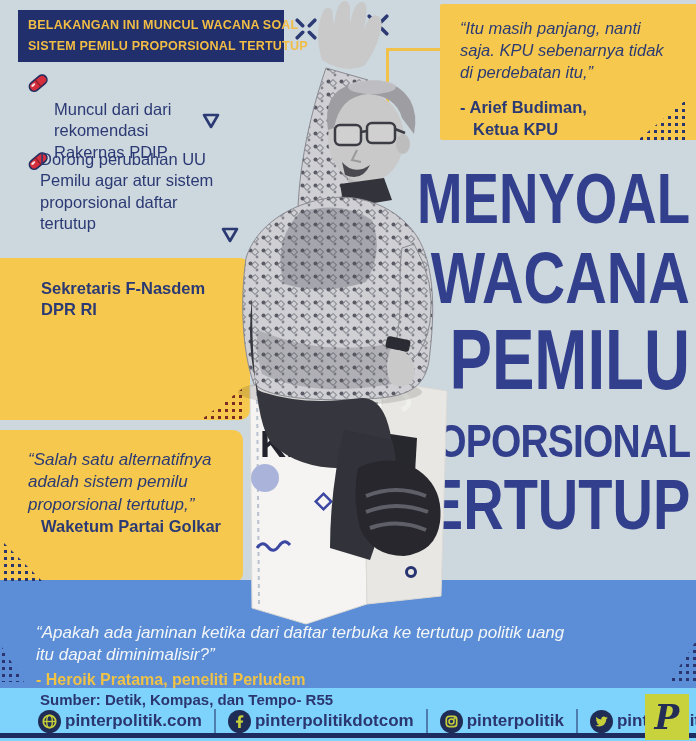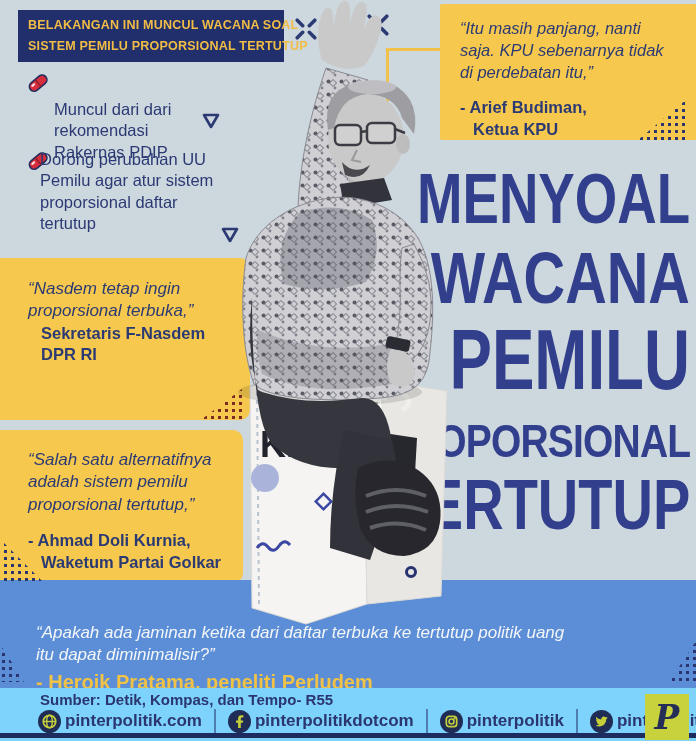--- a/index.html
+++ b/index.html
@@ -55,21 +55,21 @@
   .tl0{top:164px;font-size:70px;transform:scaleX(.78);}
   .tl1{top:242px;font-size:72px;transform:scaleX(.80);}
   .tl2{top:316px;font-size:86px;transform:scaleX(.74);}
   .tl3{top:417px;font-size:47px;transform:scaleX(.83);letter-spacing:-1px;}
   .tl4{top:470px;font-size:70px;transform:scaleX(.80);}
 
   
   .band{position:absolute;left:0;top:580px;width:696px;height:108px;background:#5b8ed6;
         text-align:left;box-sizing:border-box;padding:42px 30px 0 36px;}
   .band .bq{color:#f4f6f8;font-style:italic;font-size:17px;line-height:1.3;font-weight:500;}
-  .band .battr{color:#f0c245;font-weight:700;font-size:20px;margin-top:5px;}
+  .band .battr{color:#f0c245;font-weight:700;font-size:16px;margin-top:5px;}
 
   
   .footer{position:absolute;left:0;top:688px;width:696px;height:53px;background:#7dd3fc;}
   .source{position:absolute;left:40px;top:3px;color:#2b3670;font-weight:700;font-size:15px;}
   .social-row{position:absolute;left:38px;top:21px;display:flex;align-items:center;gap:12px;}
   .social{display:flex;align-items:center;gap:4px;color:#2b3670;font-weight:700;font-size:17px;}
   .sep{width:2px;height:24px;background:#2b3670;opacity:.55;}
   .bottom-strip{position:absolute;left:0;top:733px;width:696px;height:5px;background:#1e2b5e;}
   .plogo{position:absolute;right:7px;top:694px;width:44px;height:46px;background:#c8d23c;z-index:45;
          display:flex;align-items:center;justify-content:center;
@@ -130,32 +130,29 @@
 tertutup</div>
 
   <svg class="tri tri1" viewBox="0 0 18 16">
     <polygon points="2,2 16,2 9,14" fill="none" stroke="#2c3a74" stroke-width="2.6" stroke-linejoin="round"></polygon>
   </svg>
   <svg class="tri tri2" viewBox="0 0 18 16">
     <polygon points="2,2 16,2 9,14" fill="none" stroke="#2c3a74" stroke-width="2.6" stroke-linejoin="round"></polygon>
   </svg>
 
   <div class="card card-nasdem z5">
-    <div class="q pre">“Nasdem tetap ingin
-proporsional terbuka,”</div>
     <div class="role pre">Sekretaris F-Nasdem
 DPR RI</div>
   </div>
   <div class="dots maroon tr dots-nasdem z9"></div>
 
   <div class="card card-golkar z5">
     <div class="q pre">“Salah satu alternatifnya
 adalah sistem pemilu
 proporsional tertutup,”</div>
-    <div class="name">- Ahmad Doli Kurnia,</div>
     <div class="role">Waketum Partai Golkar</div>
   </div>
   <div class="dots tl dots-golkar z9"></div>
 
   <div class="connector-h"></div>
   <div class="connector-v"></div>
   <div class="card card-kpu z5">
     <div class="q pre">“Itu masih panjang, nanti
 saja. KPU sebenarnya tidak
 di perdebatan itu,”</div>

